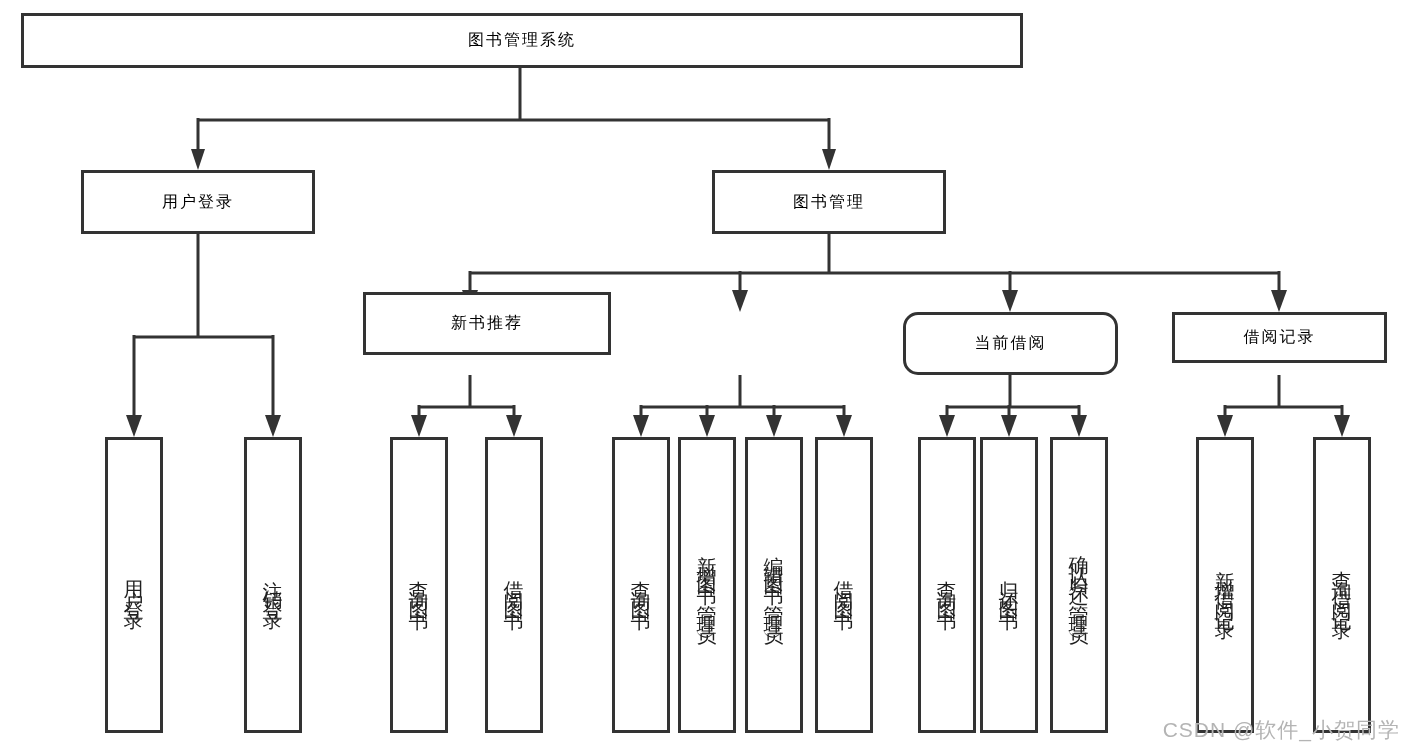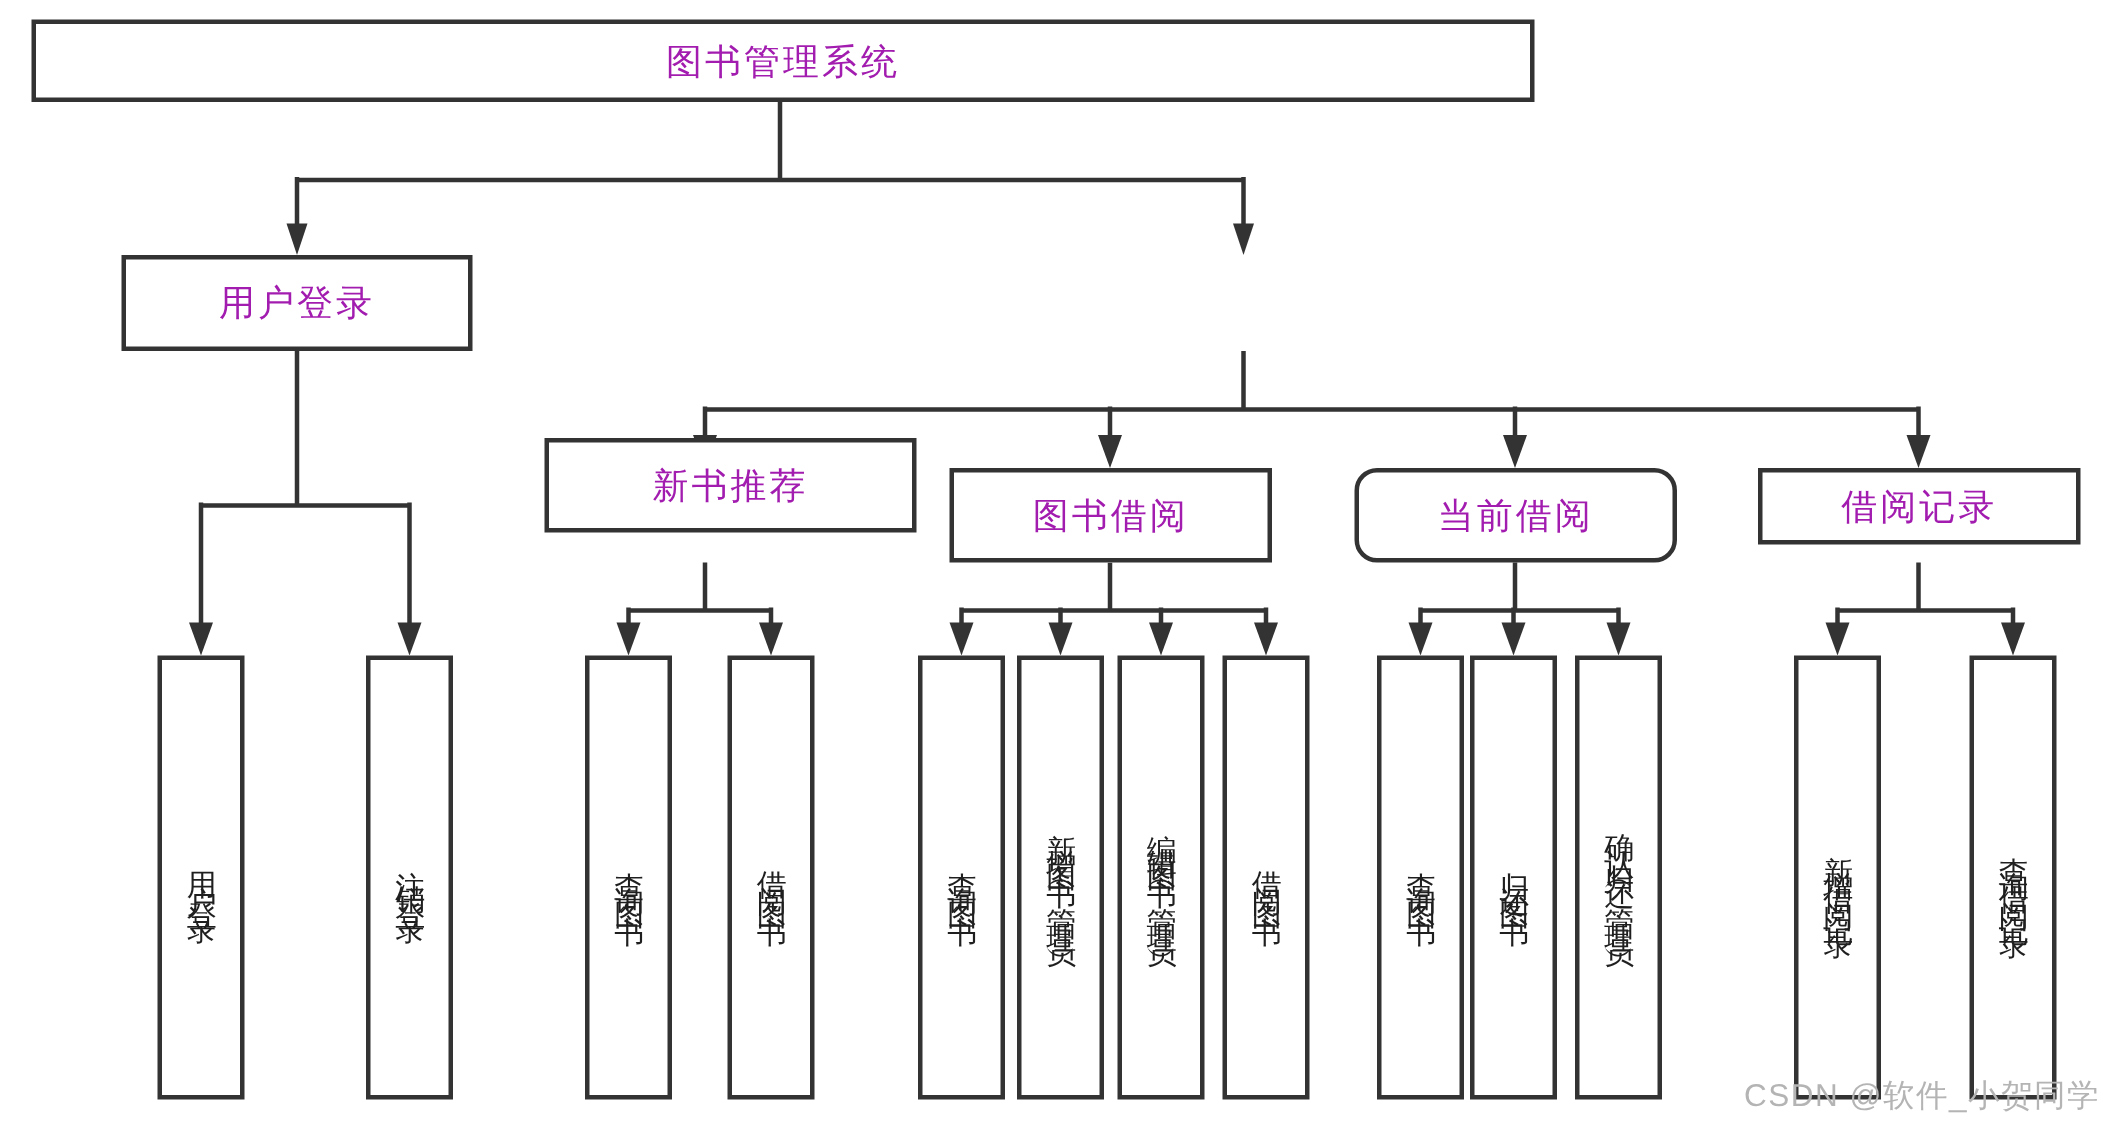--- a/index.html
+++ b/index.html
@@ -13,24 +13,24 @@
   .connectors{position:absolute;left:0;top:0;width:1405px;height:747px;}
   .box{
     position:absolute;
     box-sizing:border-box;
     border:3px solid #333333;
     background:#ffffff;
     display:flex;align-items:center;justify-content:center;
     color:#1f1f1f;
   }
   .h-label{
-    font-size:24px;
+    font-size:16px;
     letter-spacing:2px;
     white-space:nowrap;
-    color:#a21caf;
+    color:#000000;
   }
   .leaf{width:58px;top:437px;height:296px;}
   .v-label{
     writing-mode:vertical-rl;
     text-orientation:mixed;
     font-size:20px;
     line-height:1;
     letter-spacing:10px;
     color:#1f1f1f;
     white-space:nowrap;
@@ -83,26 +83,26 @@
     </g>
   </svg>
 
   <div class="box" style="left:21px;top:13px;width:1002px;height:55px;">
     <span class="h-label">图书管理系统</span>
   </div>
 
   <div class="box" style="left:81px;top:170px;width:234px;height:64px;">
     <span class="h-label">用户登录</span>
   </div>
+  <div class="box" style="left:712px;top:170px;width:234px;height:64px;">
+    <span class="h-label">图书管理</span>
+  </div>
 
   <div class="box" style="left:363px;top:292px;width:248px;height:63px;text-align:center;">
     <span class="h-label">新书推荐</span>
-  </div>
-  <div class="box" style="left:633px;top:312px;width:215px;height:63px;">
-    <span class="h-label">图书借阅</span>
   </div>
   <div class="box" style="left:903px;top:312px;width:215px;height:63px;border-radius:15px;">
     <span class="h-label">当前借阅</span>
   </div>
   <div class="box" style="left:1172px;top:312px;width:215px;height:51px;">
     <span class="h-label">借阅记录</span>
   </div>
 
   <div class="box leaf" style="left:105px;">
     <span class="v-label">用户登录</span>

